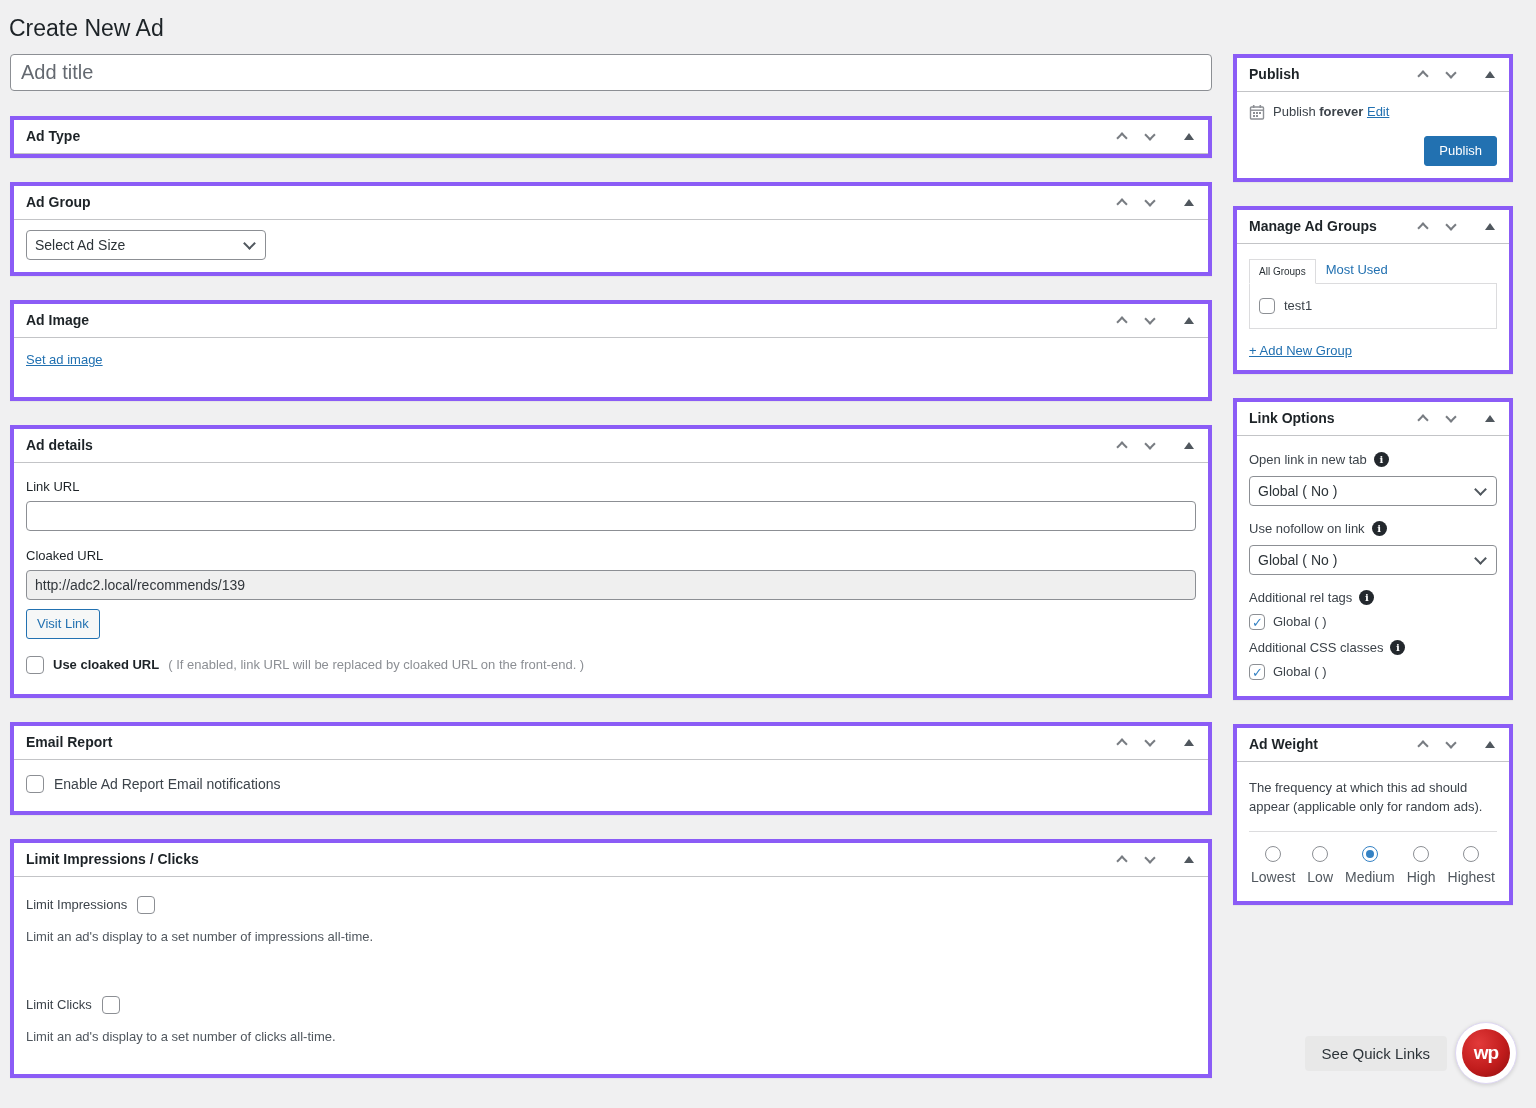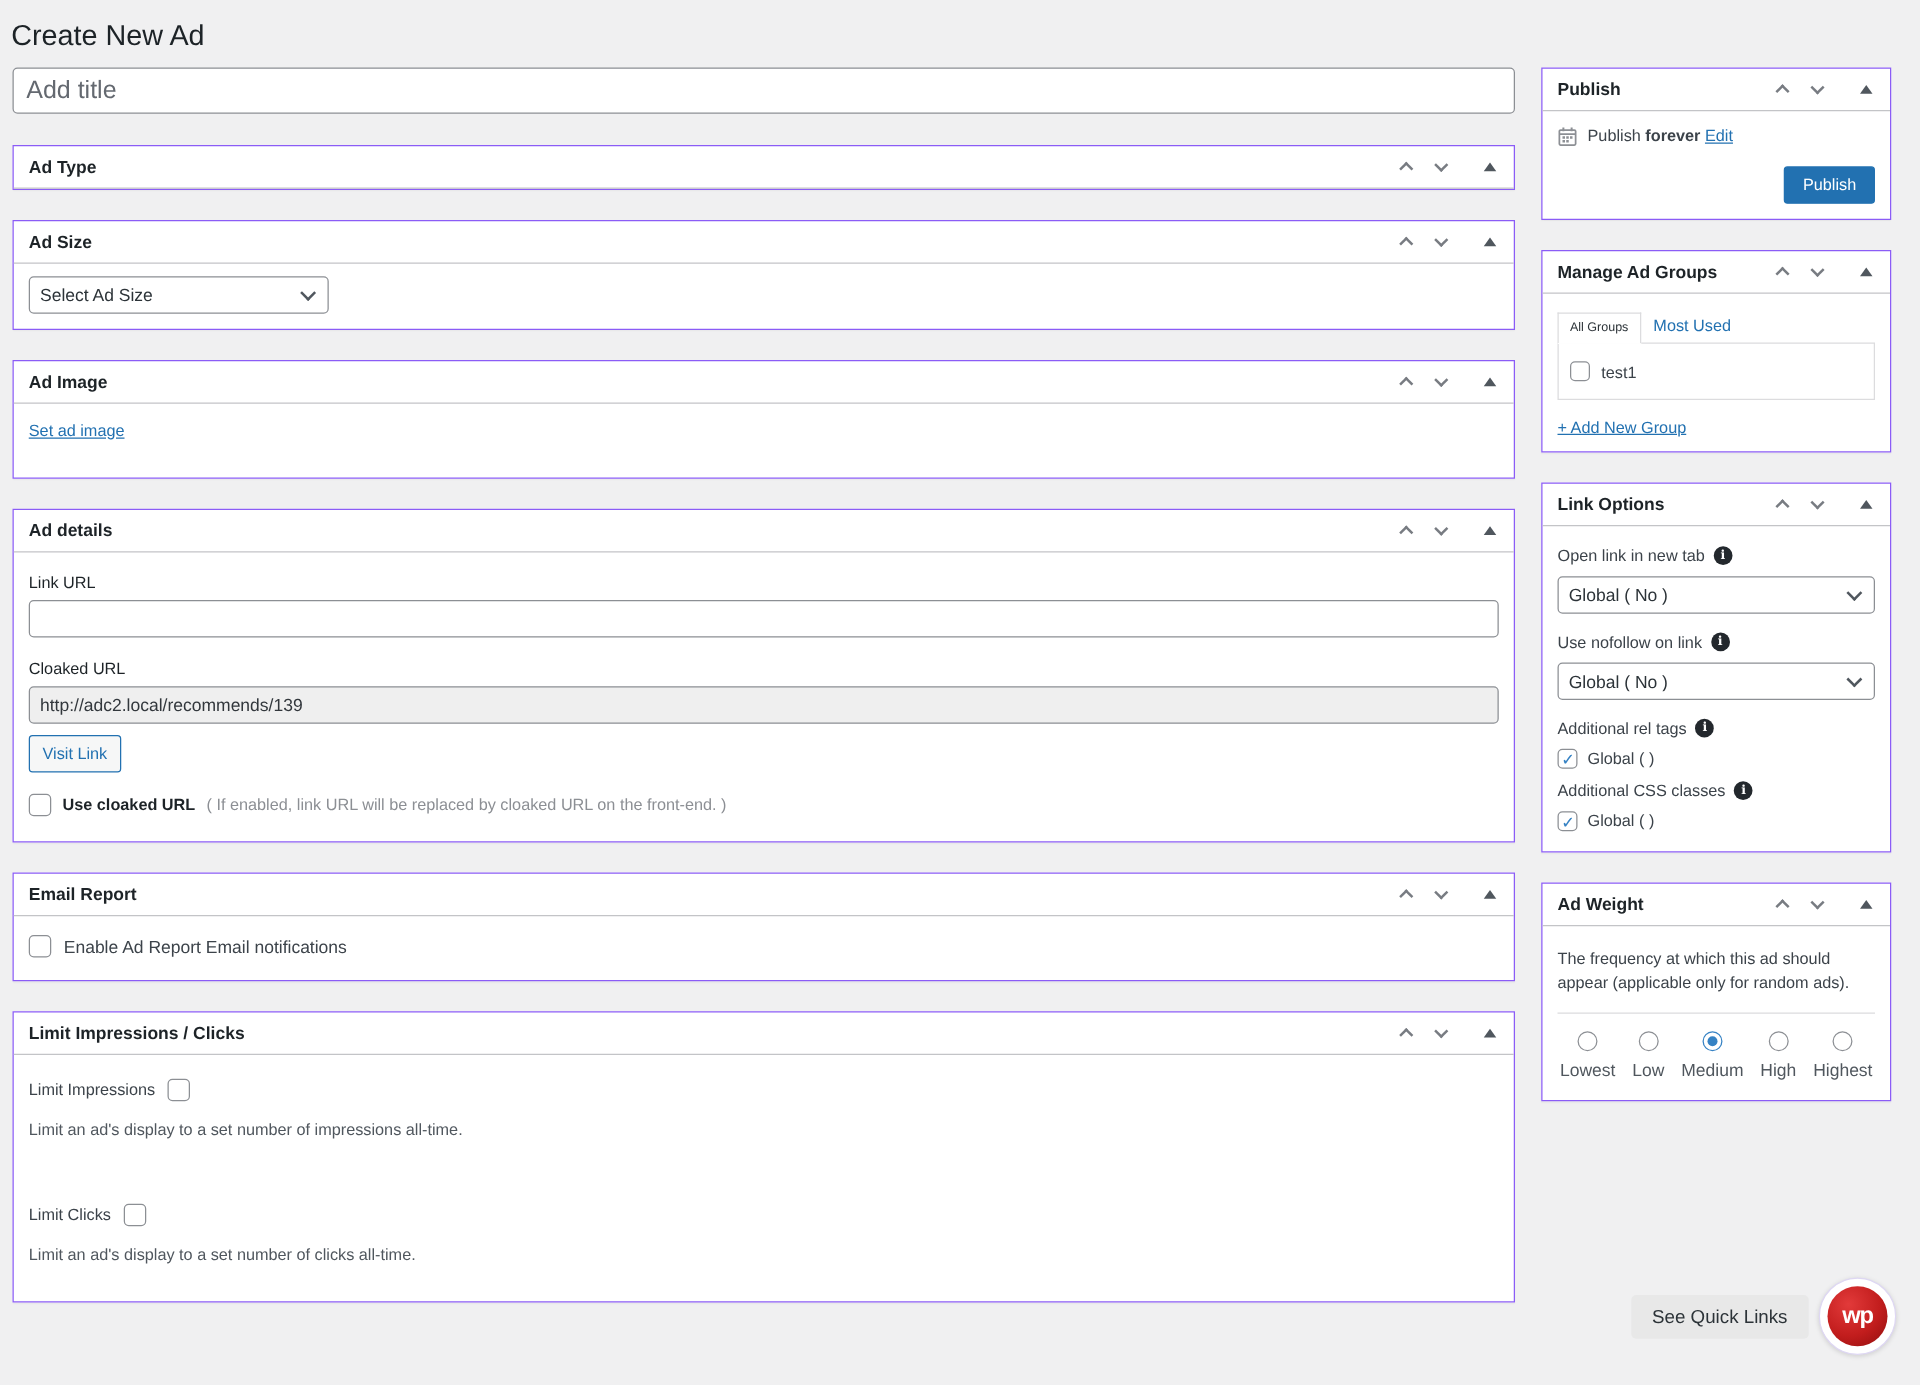--- a/index.html
+++ b/index.html
@@ -25,21 +25,21 @@
     background:#fff; padding:3px 10px;
     font-size:20px; color:#2c3338;
     font-family:inherit;
     margin-bottom:25px;
     outline:none;
   }
   .title-input::placeholder { color:#646970; opacity:1; }
 
   .postbox {
     background:#fff;
-    border:1px solid #8b5cf6;
+    border:4px solid #8b5cf6;
     box-shadow:0 1px 1px rgba(0,0,0,.04);
     margin-bottom:24px;
   }
   .postbox-header {
     display:flex; align-items:center; justify-content:space-between;
     border-bottom:1px solid #c3c4c7;
     height:34px; padding:0 12px;
   }
   .postbox-header h2 { margin:0; font-size:14px; font-weight:600; color:#1d2327; line-height:1; }
   .handle-actions { display:flex; align-items:center; gap:16px; }
@@ -118,21 +118,21 @@
   .cal-icon { width:16px; height:16px; flex-shrink:0; }
 
   .tabs { display:flex; align-items:flex-end; }
   .tab-active {
     border:1px solid #dcdcde; border-bottom:1px solid #fff;
     background:#fff; padding:6px 9px; margin-bottom:-1px; position:relative; z-index:2;
     font-size:10px; color:#2c3338; cursor:pointer;
   }
   .tab-link { padding:6px 10px; font-size:13px; color:#2271b1; cursor:pointer; }
   .group-box { border:1px solid #dcdcde; background:#fff; padding:14px 9px; position:relative; z-index:1; }
-  .group-item { display:flex; align-items:flex-end; gap:9px; color:#3c434a; }
+  .group-item { display:flex; align-items:center; gap:9px; color:#3c434a; }
   .add-group { display:inline-block; margin-top:14px; font-size:13px; }
 
   .lo-label { display:flex; align-items:center; gap:7px; margin:4px 0 9px; color:#3c434a; }
   .lo-field { margin-bottom:15px; }
   .lo-checkrow { display:flex; align-items:center; gap:8px; margin:2px 0 4px; color:#3c434a; }
   .info {
     width:15px; height:15px; border-radius:50%;
     background:#23282d; color:#fff;
     display:inline-flex; align-items:center; justify-content:center;
     font-size:10px; font-weight:bold; flex-shrink:0;
@@ -202,21 +202,21 @@
           <button class="icon-btn">
               <span class="tri-up"></span>
             </button>
         </div>
       </div>
     </div>
 
     
     <div class="postbox">
       <div class="postbox-header">
-        <h2>Ad Size</h2>
+        <h2>Ad Group</h2>
         <div class="handle-actions">
           <button class="icon-btn">
               <span class="chev up"></span>
             </button>
           <button class="icon-btn">
               <span class="chev down"></span>
             </button>
           <button class="icon-btn">
               <span class="tri-up"></span>
             </button>

